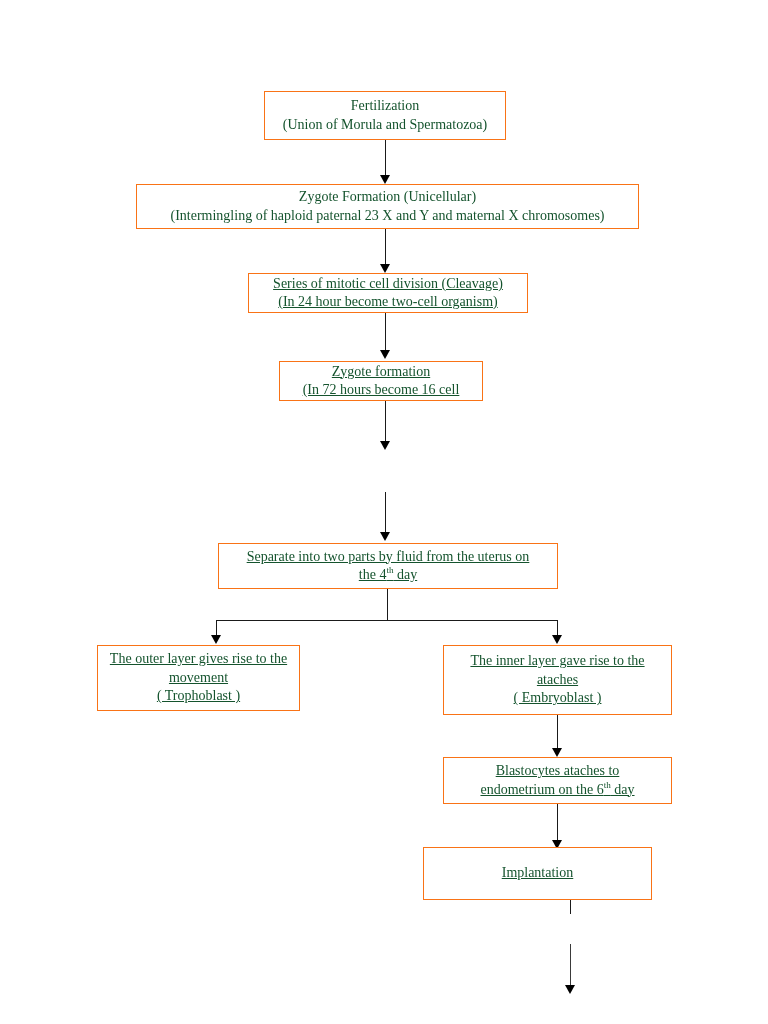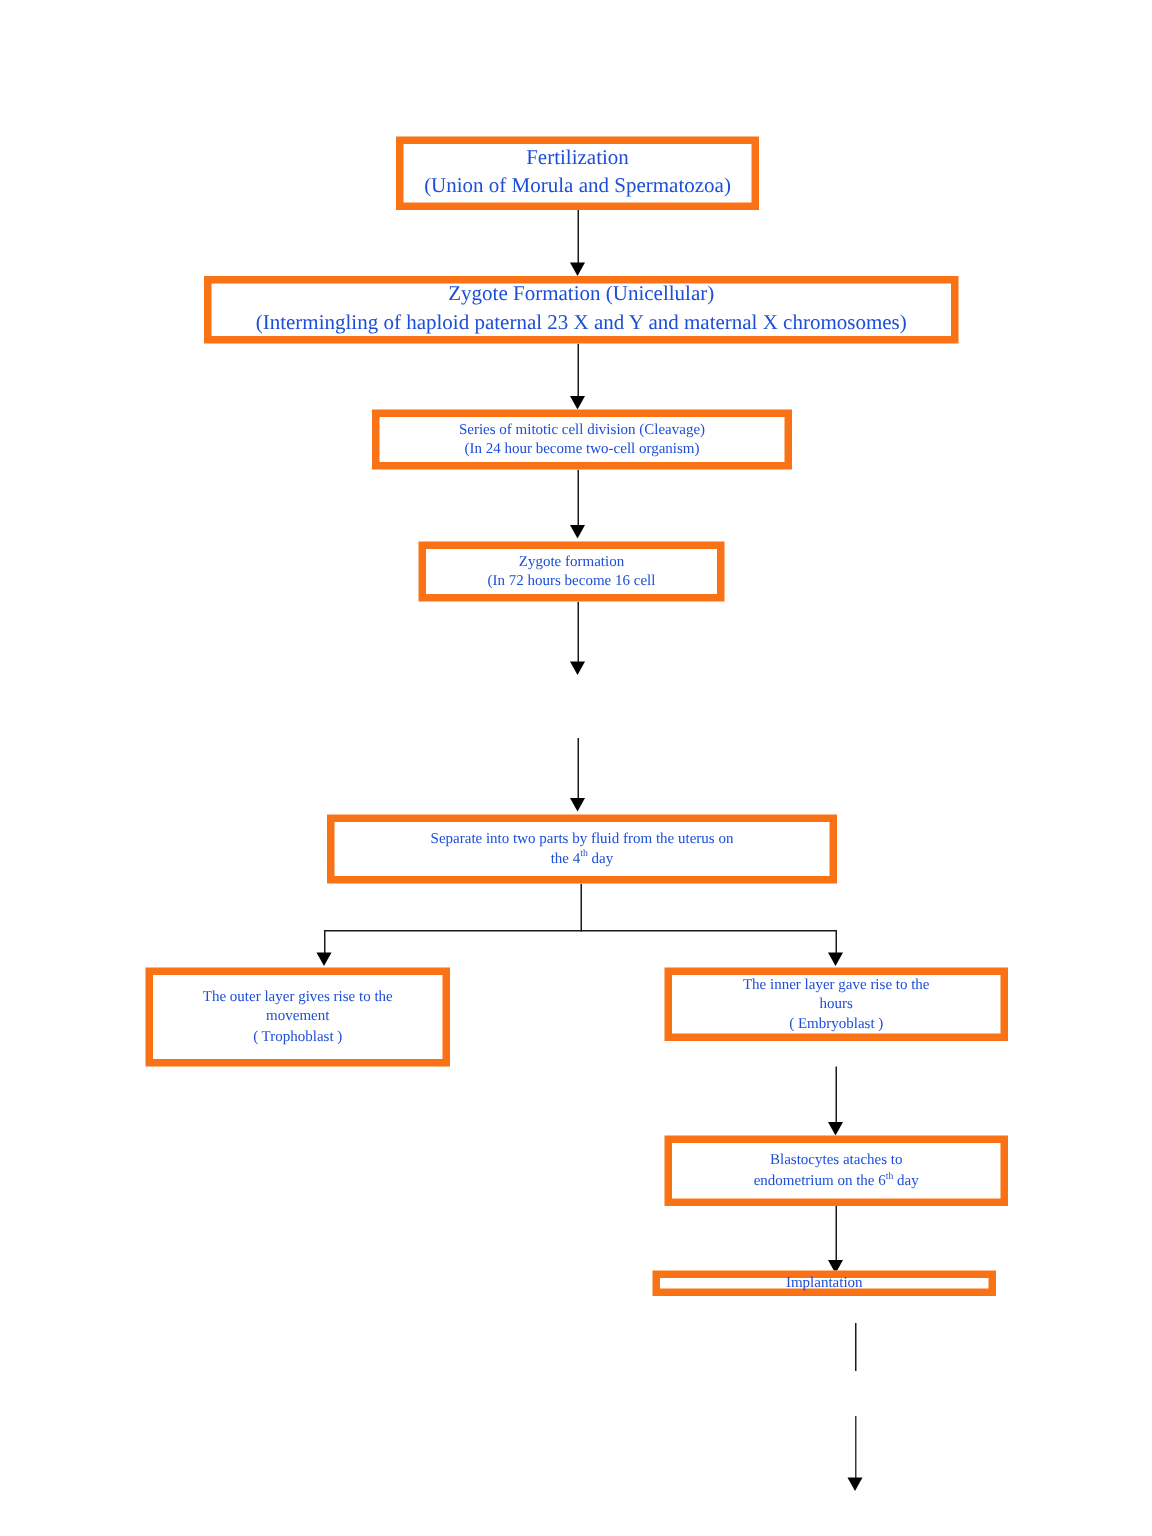--- a/index.html
+++ b/index.html
@@ -15,37 +15,37 @@
   #page {
     position: relative;
     width: 768px;
     height: 1024px;
     background: #ffffff;
     overflow: hidden;
   }
   .node {
     position: absolute;
     box-sizing: border-box;
-    border: 5px solid #f97316;
+    border: 1px solid #f97316;
     background: #ffffff;
     display: flex;
     align-items: center;
     justify-content: flex-start;
     text-align: center;
     line-height: 1.32;
-    color: #1d4ed8;
+    color: #14532d;
   }
   .node .txt {
     display: block;
     width: 100%;
     padding: 0 6px;
     box-sizing: border-box;
     white-space: pre-line;
   }
-  .fz13 { font-size: 10px; }
+  .fz13 { font-size: 14px; text-decoration: underline; }
   .fz14 { font-size: 14px; }
 
   sup {
     font-size: 0.65em;
     vertical-align: super;
     line-height: 0;
   }
 
   
   .vline {
@@ -129,25 +129,25 @@
 
 
   <div class="node fz13" style="left:218px; top:543px; width:340px; height:46px;">
     <span class="txt"><span>Separate into two parts by fluid from the uterus on</span><br><span>the 4</span><sup>th</sup><span> day</span></span>
   </div>
 
   <div class="node fz13" style="left:97px; top:645px; width:203px; height:66px;">
     <span class="txt"><span>The outer layer gives rise to the</span><br><span>movement</span><br><span>( Trophoblast )</span></span>
   </div>
 
-  <div class="node fz13" style="left:443px; top:645px; width:229px; height:49px;">
-    <span class="txt"><span>The inner layer gave rise to the</span><br><span>hours</span><br><span>( Embryoblast )</span></span>
+  <div class="node fz13" style="left:443px; top:645px; width:229px; height:70px;">
+    <span class="txt"><span>The inner layer gave rise to the</span><br><span>ataches</span><br><span>( Embryoblast )</span></span>
   </div>
 
   <div class="node fz13" style="left:443px; top:757px; width:229px; height:47px;">
     <span class="txt"><span>Blastocytes ataches to</span><br><span>endometrium on the 6</span><sup>th</sup><span> day</span></span>
   </div>
 
-  <div class="node fz13" style="left:435px; top:847px; width:229px; height:17px;">
+  <div class="node fz13" style="left:423px; top:847px; width:229px; height:53px;">
     <span class="txt"><span>Implantation</span></span>
   </div>
 
 </div>
 
 </body></html>

